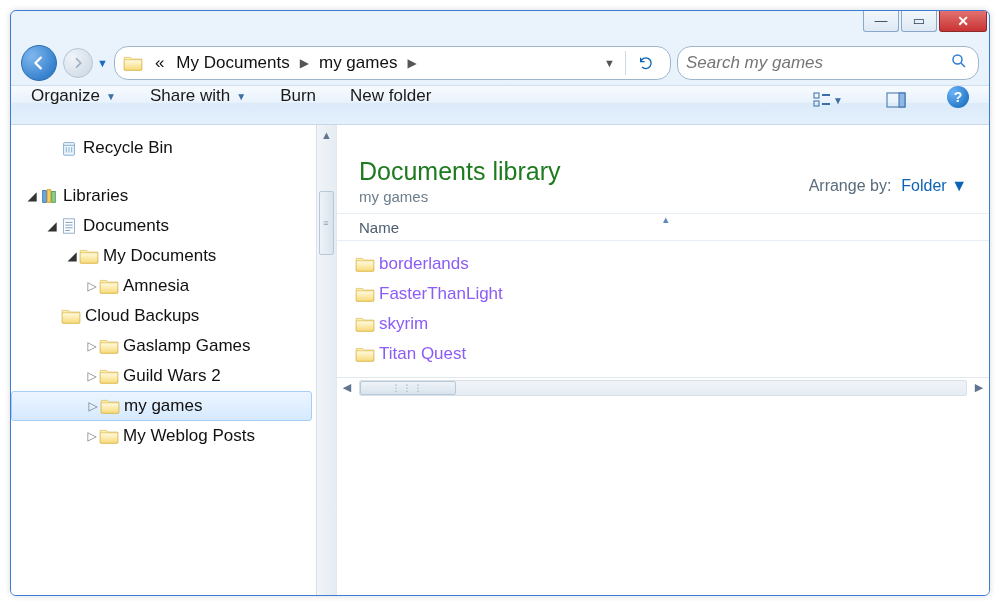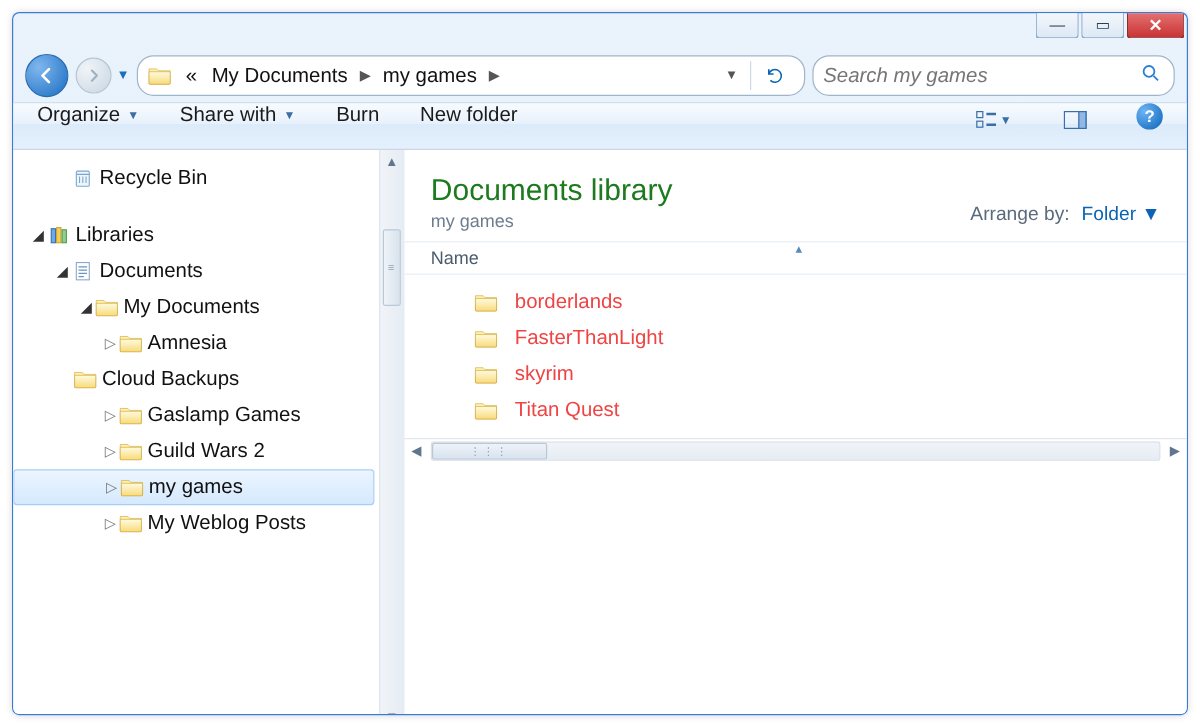--- a/index.html
+++ b/index.html
@@ -52,30 +52,30 @@
 .expander.open { color: #333; }
 .ticon { width: 20px; display: inline-flex; justify-content: center; margin-right: 4px; }
 .navscroll { width: 20px; background: linear-gradient(to right, #f1f4f8, #e5ecf3); border-left: 1px solid #d8e0e8; display: flex; flex-direction: column; align-items: center; }
 .navscroll .sb-arrow { height: 20px; display: flex; align-items: center; justify-content: center; color: #5f768e; font-size: 11px; width: 100%; }
 .navscroll .sb-track { flex: 1; width: 100%; position: relative; }
 .navscroll .sb-thumb { position: absolute; top: 46px; left: 2px; right: 2px; height: 64px; background: linear-gradient(to right, #eef3f8, #d9e3ed); border: 1px solid #b9c8d7; border-radius: 2px; }
 .navscroll .sb-grip { position: absolute; top: 50%; left: 50%; transform: translate(-50%, -50%); color: #8da0b3; font-size: 9px; letter-spacing: 1px; }
 
 
 .content { flex: 1; display: flex; flex-direction: column; }
-.lib-header { padding: 20px 22px 8px 22px; display: flex; align-items: center; }
+.lib-header { padding: 32px 22px 8px 22px; display: flex; align-items: flex-start; }
 .lib-title { font-size: 25px; color: #1e7a1e; }
 .lib-sub { font-size: 15px; color: #6d7d8d; margin-top: 2px; }
 .arrange { margin-left: auto; display: flex; align-items: center; gap: 10px; font-size: 16px; margin-top: 20px; }
 .arrange .label { color: #5a6b7c; }
 .arrange .value { color: #0a63b5; }
 .col-header { height: 28px; border-top: 1px solid #e7eef5; border-bottom: 1px solid #e7eef5; display: flex; align-items: center; padding: 0 22px; font-size: 15px; color: #4a5c6e; position: relative; }
 .col-header .sort { position: absolute; left: 50%; top: -1px; color: #5a89c2; font-size: 11px; }
 .filelist { padding: 8px 18px; }
-.file-row { display: flex; align-items: center; height: 30px; gap: 10px; font-size: 17px; color: #ef4444; margin-left: 40px; }
+.file-row { display: flex; align-items: center; height: 30px; gap: 0; font-size: 17px; color: #8b5cf6; }
 .hscroll { height: 20px; border-top: 1px solid #e0e7ee; display: flex; align-items: center; }
 .hscroll .harrow { width: 20px; text-align: center; color: #5f768e; font-size: 11px; }
 .hscroll .htrack { flex: 1; height: 16px; background: linear-gradient(to bottom, #f1f4f8, #e5ecf3); border: 1px solid #d8e0e8; position: relative; border-radius: 2px; margin: 0 2px; }
 .hscroll .hthumb { position: absolute; left: 0; top: 0; bottom: 0; width: 96px; background: linear-gradient(to bottom, #eef3f8, #d9e3ed); border: 1px solid #b9c8d7; border-radius: 2px; display:flex; align-items:center; justify-content:center; color:#8da0b3; font-size:9px; letter-spacing:2px;}
 
 
 .details { height: 66px; display: flex; align-items: center; padding: 0 16px; background: linear-gradient(to bottom, #f4f9fe, #e8f1fb); }
 .item-count { font-size: 17px; color: #222; }
 
 

